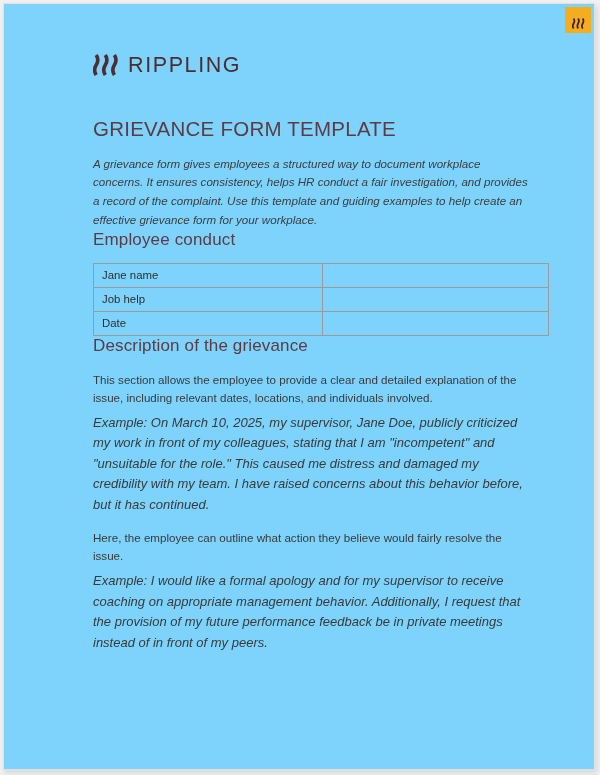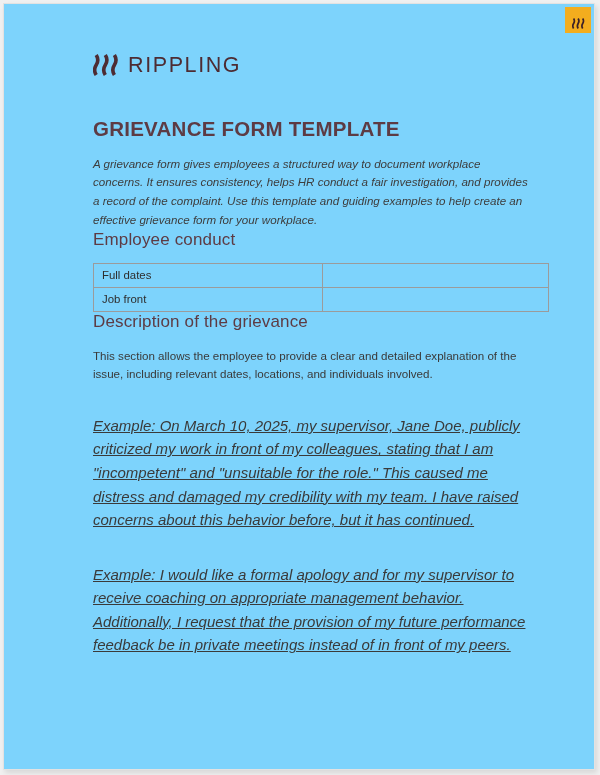--- a/index.html
+++ b/index.html
@@ -72,21 +72,21 @@
   .content {
     position: absolute;
     left: 89px;
     top: 112px;
     width: 440px;
   }
 
   h1.doc-title {
     margin: 0;
     font-size: 20.5px;
-    font-weight: 700;
+    font-weight: 400;
     letter-spacing: 0.25px;
     color: #5d3b44;
     line-height: 1.25;
   }
 
   p.intro {
     margin: 13px 12px 0 0;
     font-size: 11.6px;
     line-height: 1.62;
     font-style: italic;
@@ -108,27 +108,26 @@
   .sec-resol    { margin-top: 32px; }
 
   p.body-text {
     margin: 14px 0 0 0;
     font-size: 11.6px;
     line-height: 1.57;
     color: #3a3a3a;
     width: 437px;
   }
   p.example-text {
-    margin: 31px 0 0 0;
-    font-size: 15px;
+    margin: 6px 0 0 0;
+    font-size: 13px;
     line-height: 1.57;
     font-style: italic;
     color: #3a3a3a;
     width: 437px;
-    text-decoration: underline;
   }
 
   
   table.details-table {
     margin-top: 13px;
     border-collapse: collapse;
     width: 437px;
     table-layout: fixed;
   }
   table.details-table td {
@@ -176,30 +175,35 @@
   <div class="content">
 
     <h1 class="doc-title">GRIEVANCE FORM TEMPLATE</h1>
     <p class="intro">A grievance form gives employees a structured way to document workplace concerns. It ensures consistency, helps HR conduct a fair investigation, and provides a record of the complaint. Use this template and guiding examples to help create an effective grievance form for your workplace.</p>
 
     <h2 class="section-title sec-employee">Employee conduct</h2>
 
     <table class="details-table">
       <tbody>
         <tr>
-          <td class="label-cell">Full dates</td>
+          <td class="label-cell">Jane name</td>
           <td class="value-cell"></td>
         </tr>
         <tr>
-          <td class="label-cell">Job front</td>
+          <td class="label-cell">Job help</td>
+          <td class="value-cell"></td>
+        </tr>
+        <tr>
+          <td class="label-cell">Date</td>
           <td class="value-cell"></td>
         </tr>
       </tbody>
     </table>
 
     <h2 class="section-title sec-desc">Description of the grievance</h2>
     <p class="body-text">This section allows the employee to provide a clear and detailed explanation of the issue, including relevant dates, locations, and individuals involved.</p>
     <p class="example-text">Example: On March 10, 2025, my supervisor, Jane Doe, publicly criticized my work in front of my colleagues, stating that I am "incompetent" and "unsuitable for the role." This caused me distress and damaged my credibility with my team. I have raised concerns about this behavior before, but it has continued.</p>
 
+    <p class="body-text">Here, the employee can outline what action they believe would fairly resolve the issue.</p>
     <p class="example-text">Example: I would like a formal apology and for my supervisor to receive coaching on appropriate management behavior. Additionally, I request that the provision of my future performance feedback be in private meetings instead of in front of my peers.</p>
 
   </div>
 </div>
 
 </body></html>

